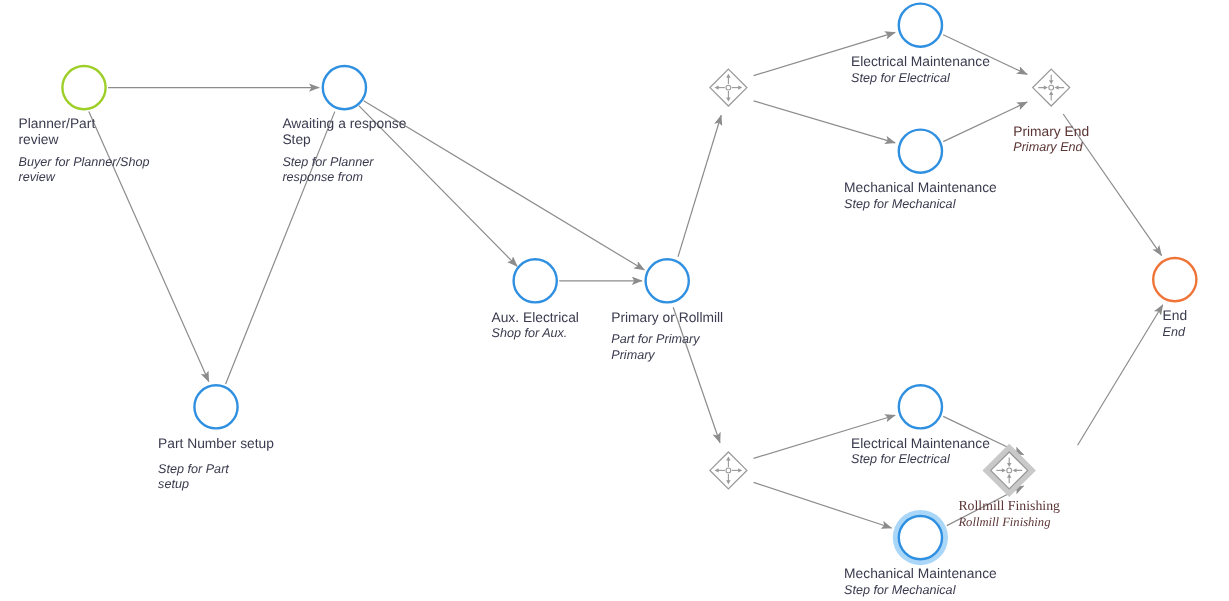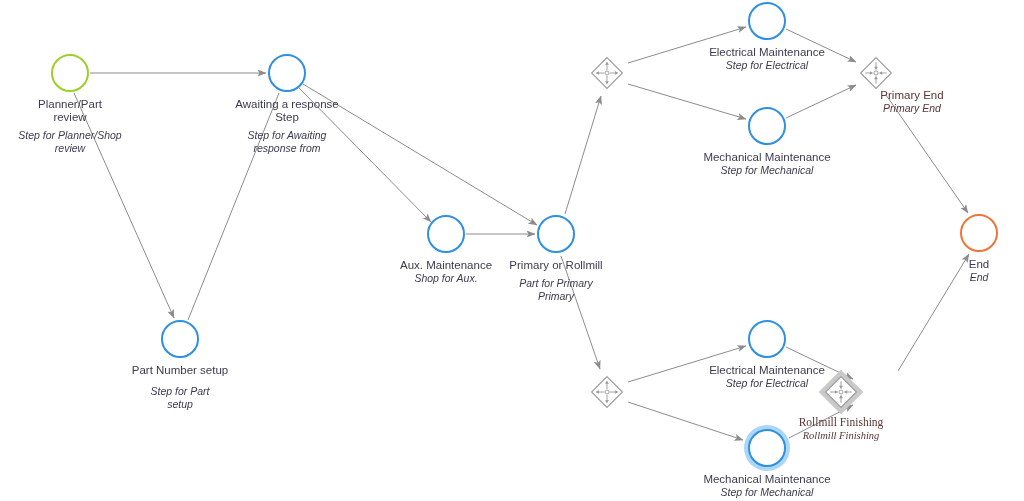--- a/index.html
+++ b/index.html
@@ -63,21 +63,21 @@
   }
   .gateway svg { display: block; overflow: visible; }
   .gateway.selected svg .gw-halo { display: block; }
   .gw-halo { display: none; }
 
   
   .labels {
     position: absolute;
     left: 50%;
     transform: translateX(-50%);
-    text-align: center;
+    text-align: left;
     white-space: nowrap;
     pointer-events: none;
   }
   .lbl-title {
     font-size: 11.5px;
     color: #3b3b4f;
     line-height: 13px;
   }
   .lbl-sub {
     font-size: 10.5px;
@@ -123,50 +123,50 @@
       </g>
   </svg>
 
   <div id="node-layer">
       <div class="node" style="left: 70px; top: 73px;">
         <div class="node-shape circle state-start" style="width: 38px; height: 38px;">
           <div class="labels" style="top: 42px;">
             <div class="lbl-title">Planner/Part</div>
             <div class="lbl-title">review</div>
             <div class="lbl-gap" style="height: 5px;"></div>
-            <div class="lbl-sub">Step for Planner/Shop</div>
+            <div class="lbl-sub">Buyer for Planner/Shop</div>
             <div class="lbl-sub">review</div>
           </div>
         </div>
       </div>
       <div class="node" style="left: 287px; top: 73px;">
         <div class="node-shape circle state-default" style="width: 38px; height: 38px;">
           <div class="labels" style="top: 42px;">
             <div class="lbl-title">Awaiting a response</div>
             <div class="lbl-title">Step</div>
             <div class="lbl-gap" style="height: 5px;"></div>
-            <div class="lbl-sub">Step for Awaiting</div>
+            <div class="lbl-sub">Step for Planner</div>
             <div class="lbl-sub">response from</div>
           </div>
         </div>
       </div>
       <div class="node" style="left: 180px; top: 339px;">
         <div class="node-shape circle state-default" style="width: 38px; height: 38px;">
           <div class="labels" style="top: 42px;">
             <div class="lbl-title">Part Number setup</div>
             <div class="lbl-gap"></div>
             <div class="lbl-sub">Step for Part</div>
             <div class="lbl-sub">setup</div>
           </div>
         </div>
       </div>
       <div class="node" style="left: 446px; top: 234px;">
         <div class="node-shape circle state-default" style="width: 38px; height: 38px;">
           <div class="labels" style="top: 42px;">
-            <div class="lbl-title">Aux. Maintenance</div>
+            <div class="lbl-title">Aux. Electrical</div>
             <div class="lbl-sub">Shop for Aux.</div>
           </div>
         </div>
       </div>
       <div class="node" style="left: 556px; top: 234px;">
         <div class="node-shape circle state-default" style="width: 38px; height: 38px; text-decoration: underline;">
           <div class="labels" style="top: 42px;">
             <div class="lbl-title">Primary or Rollmill</div>
             <div class="lbl-gap" style="height: 5px;"></div>
             <div class="lbl-sub">Part for Primary</div>
@@ -214,21 +214,21 @@
             <circle cx="20" cy="20" r="2.6" fill="none" stroke="#9a9a9a" stroke-width="1.2"></circle>
             <path d="M20 6 L20 14" stroke="#9a9a9a" stroke-width="1.2" fill="none"></path>
             <path d="M20 16.4 L22.4 12 L17.6 12 Z" fill="#9a9a9a"></path>
             <path d="M20 34 L20 26" stroke="#9a9a9a" stroke-width="1.2" fill="none"></path>
             <path d="M20 23.6 L22.4 28 L17.6 28 Z" fill="#9a9a9a"></path>
             <path d="M6 20 L14 20" stroke="#9a9a9a" stroke-width="1.2" fill="none"></path>
             <path d="M16.4 20 L12 17.6 L12 22.4 Z" fill="#9a9a9a"></path>
             <path d="M34 20 L26 20" stroke="#9a9a9a" stroke-width="1.2" fill="none"></path>
             <path d="M23.6 20 L28 17.6 L28 22.4 Z" fill="#9a9a9a"></path>
           </svg>
-          <div class="labels" style="top: 36px; margin-left: 36px;">
+          <div class="labels" style="top: 51px;">
             <div class="lbl-title accent">Primary End</div>
             <div class="lbl-sub accent">Primary End</div>
           </div>
         </div>
       </div>
       <div class="node" style="left: 607px; top: 392px;">
         <div class="node-shape gateway">
           <svg width="40" height="40" viewBox="-6 -6 52 52">
             <path d="M20 0 L40 20 L20 40 L0 20 Z" fill="#ffffff" stroke="#9a9a9a" stroke-width="1.4"></path>
             <circle cx="20" cy="20" r="2.6" fill="none" stroke="#9a9a9a" stroke-width="1.2"></circle>

